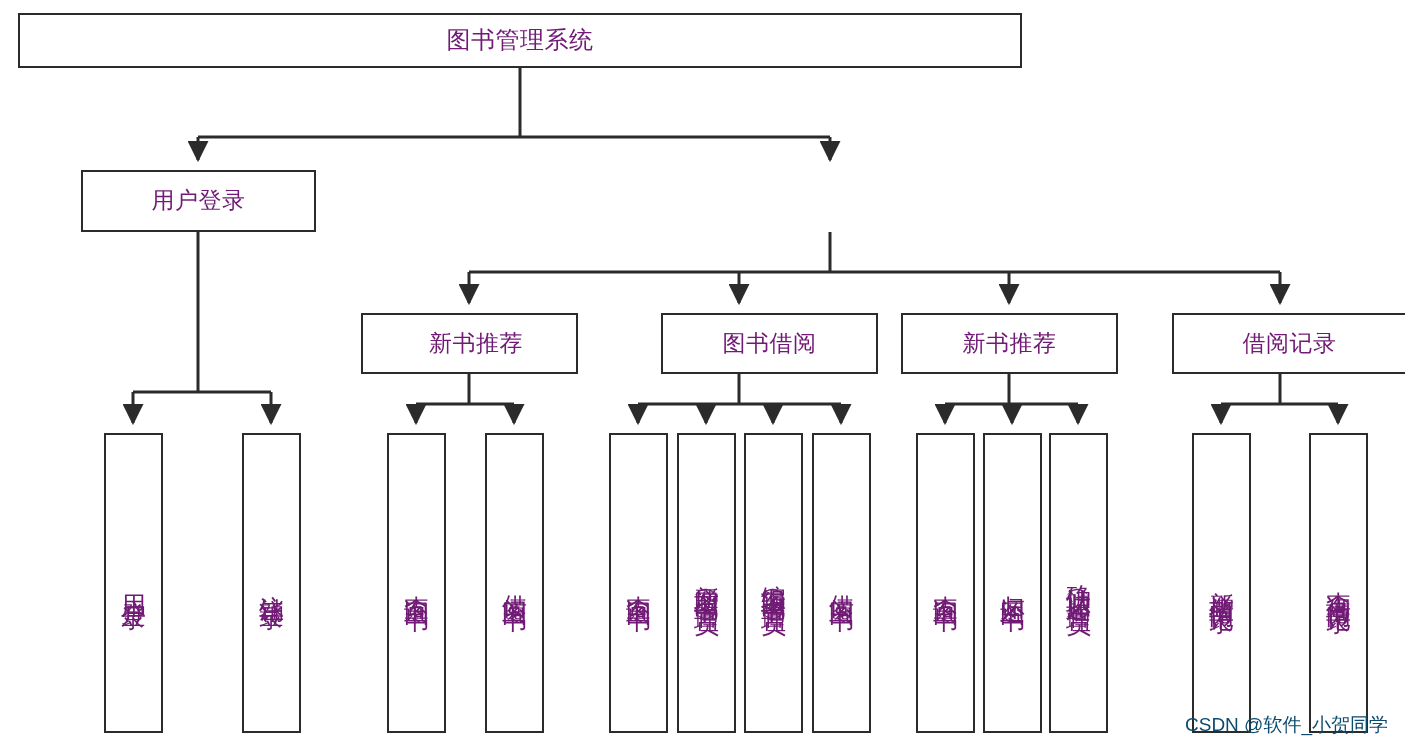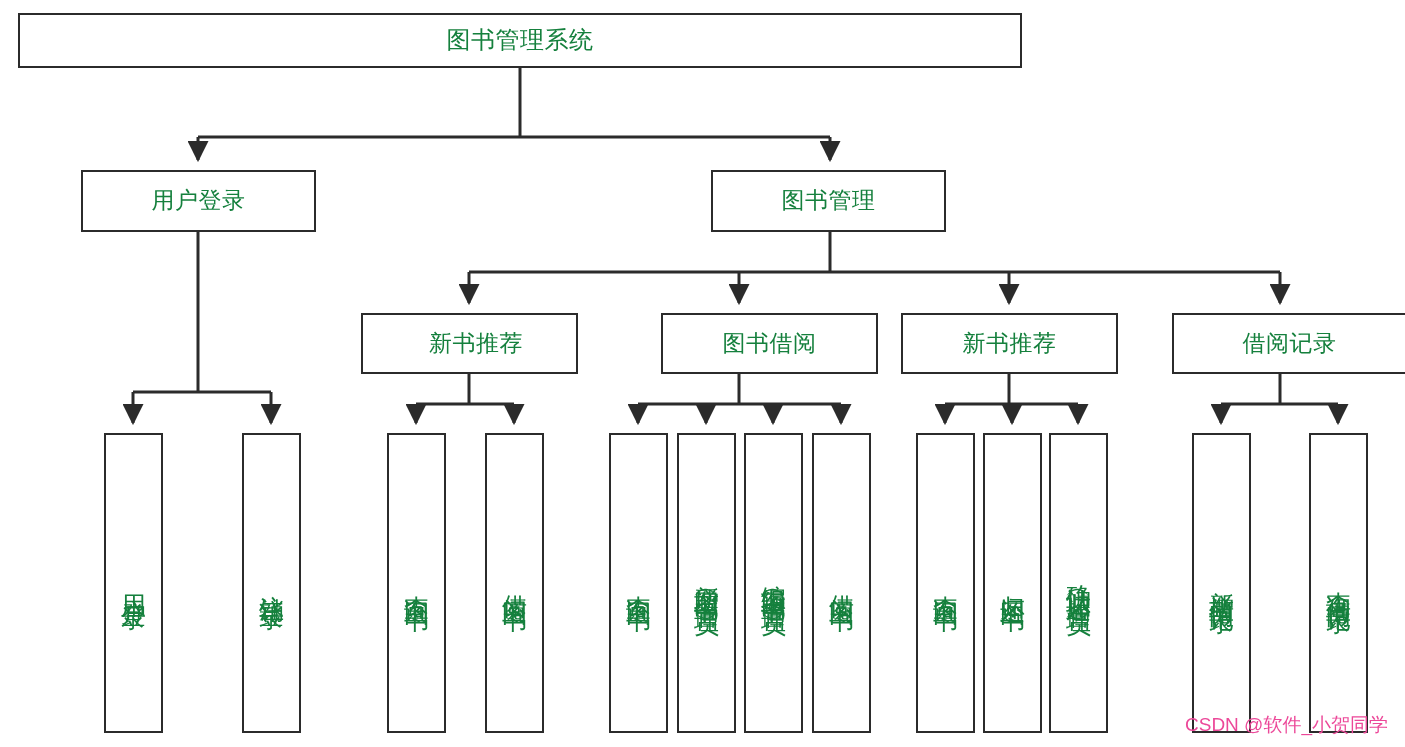--- a/index.html
+++ b/index.html
@@ -25,21 +25,21 @@
     pointer-events: none;
   }
   .node {
     position: absolute;
     box-sizing: border-box;
     background: #ffffff;
     border: 2.5px solid #2b2b2b;
     display: flex;
     align-items: center;
     justify-content: center;
-    color: #15803d;
+    color: #701a75;
   }
   .node-label {
     display: block;
     text-align: center;
     line-height: 1.18;
     letter-spacing: 0.5px;
   }
   
   .node.horiz .node-label {
     writing-mode: horizontal-tb;
@@ -59,21 +59,21 @@
     line-height: 1.0;
     letter-spacing: 4px;
     max-height: 100%;
     white-space: nowrap;
   }
   .watermark {
     position: absolute;
     left: 1185px;
     top: 712px;
     font-size: 19px;
-    color: #ec4899;
+    color: #0c4a6e;
     white-space: nowrap;
     font-family: "Liberation Sans", "DejaVu Sans", sans-serif;
   }
 </style>
 </head>
 <body>
 
 <div id="canvas">
 
   <svg id="edges" viewBox="0 0 1405 747" xmlns="http://www.w3.org/2000/svg">
@@ -126,23 +126,20 @@
     </g>
   </svg>
 
   <div class="node horiz root" style="left:18px; top:13px; width:1004px; height:55px;">
     <span class="node-label">图书管理系统</span>
   </div>
 
   <div class="node horiz" style="left:81px; top:170px; width:235px; height:62px;">
     <span class="node-label">用户登录</span>
   </div>
-  <div class="node horiz" style="left:711px; top:170px; width:235px; height:62px;">
-    <span class="node-label">图书管理</span>
-  </div>
 
   <div class="node horiz" style="left:361px; top:313px; width:217px; height:61px;padding-left:13px;">
     <span class="node-label">新书推荐</span>
   </div>
   <div class="node horiz" style="left:661px; top:313px; width:217px; height:61px;">
     <span class="node-label">图书借阅</span>
   </div>
   <div class="node horiz" style="left:901px; top:313px; width:217px; height:61px;">
     <span class="node-label">新书推荐</span>
   </div>

